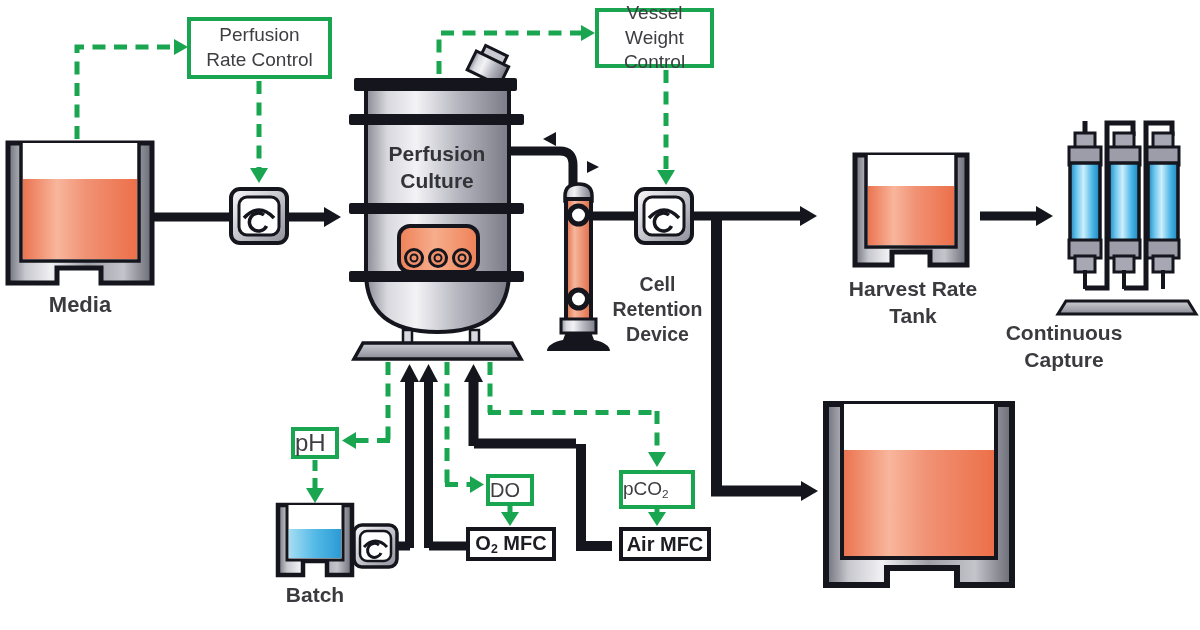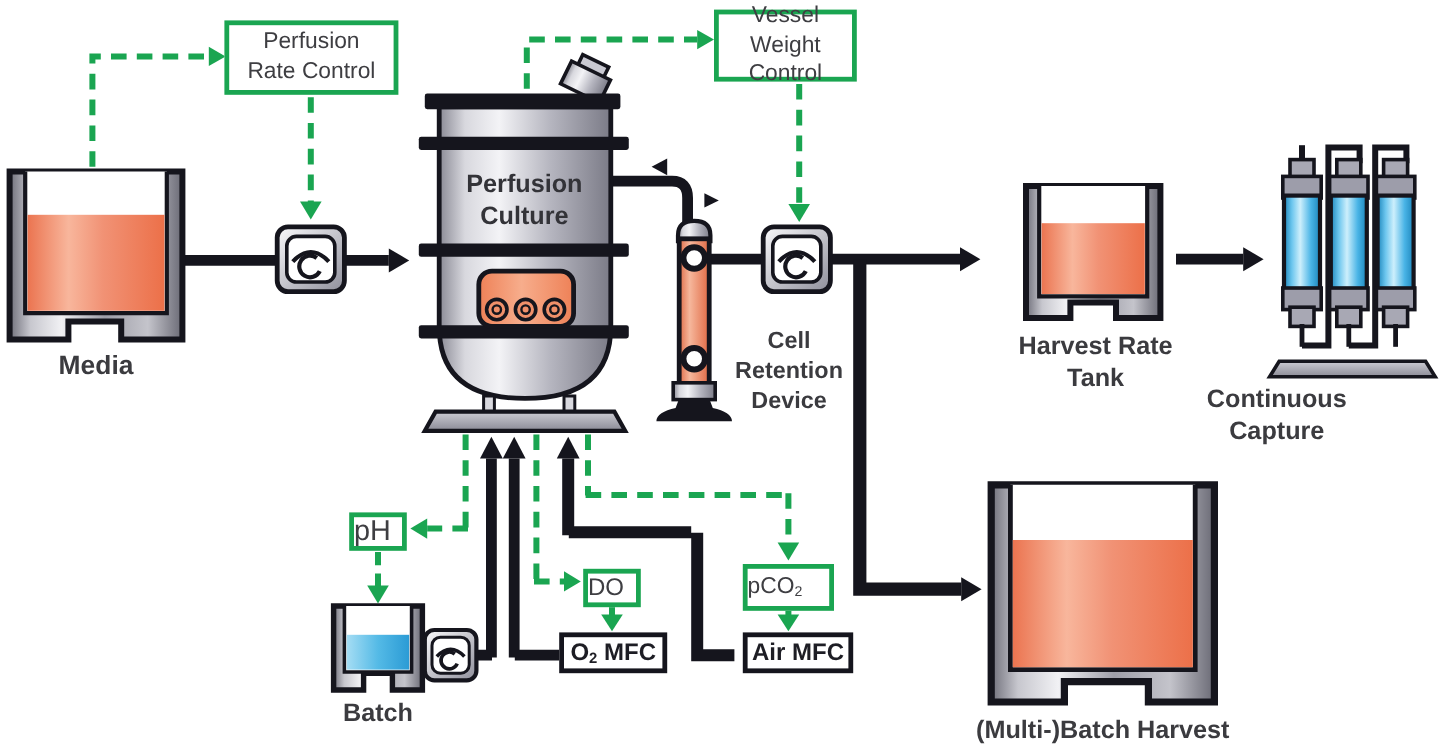--- a/index.html
+++ b/index.html
@@ -257,16 +257,15 @@
   </div>
   <div class="mfc-box" style="left:609px;top:527px;width:92px;height:34px;margin-left:10px;">
     <span>Air MFC</span>
   </div>
 
   <div class="label lbl-node" style="left:20px;top:291px;width:120px;font-size:22px;">Media</div>
   <div class="label lbl-reactor" style="left:365px;top:141px;width:144px;">Perfusion Culture</div>
   <div class="label lbl-node" style="left:601px;top:272px;width:113px;font-size:19.5px;">Cell Retention Device</div>
   <div class="label lbl-node" style="left:848px;top:276px;width:130px;">Harvest Rate Tank</div>
   <div class="label lbl-node" style="left:998px;top:320px;width:132px;">Continuous Capture</div>
-  <div class="label lbl-node" style="left:798px;top:596px;width:242px;">(Multi-)Batch Harvest</div>
   <div class="label lbl-node" style="left:285px;top:582px;width:60px;">Batch</div>
 
 </div>
 
 </body></html>

